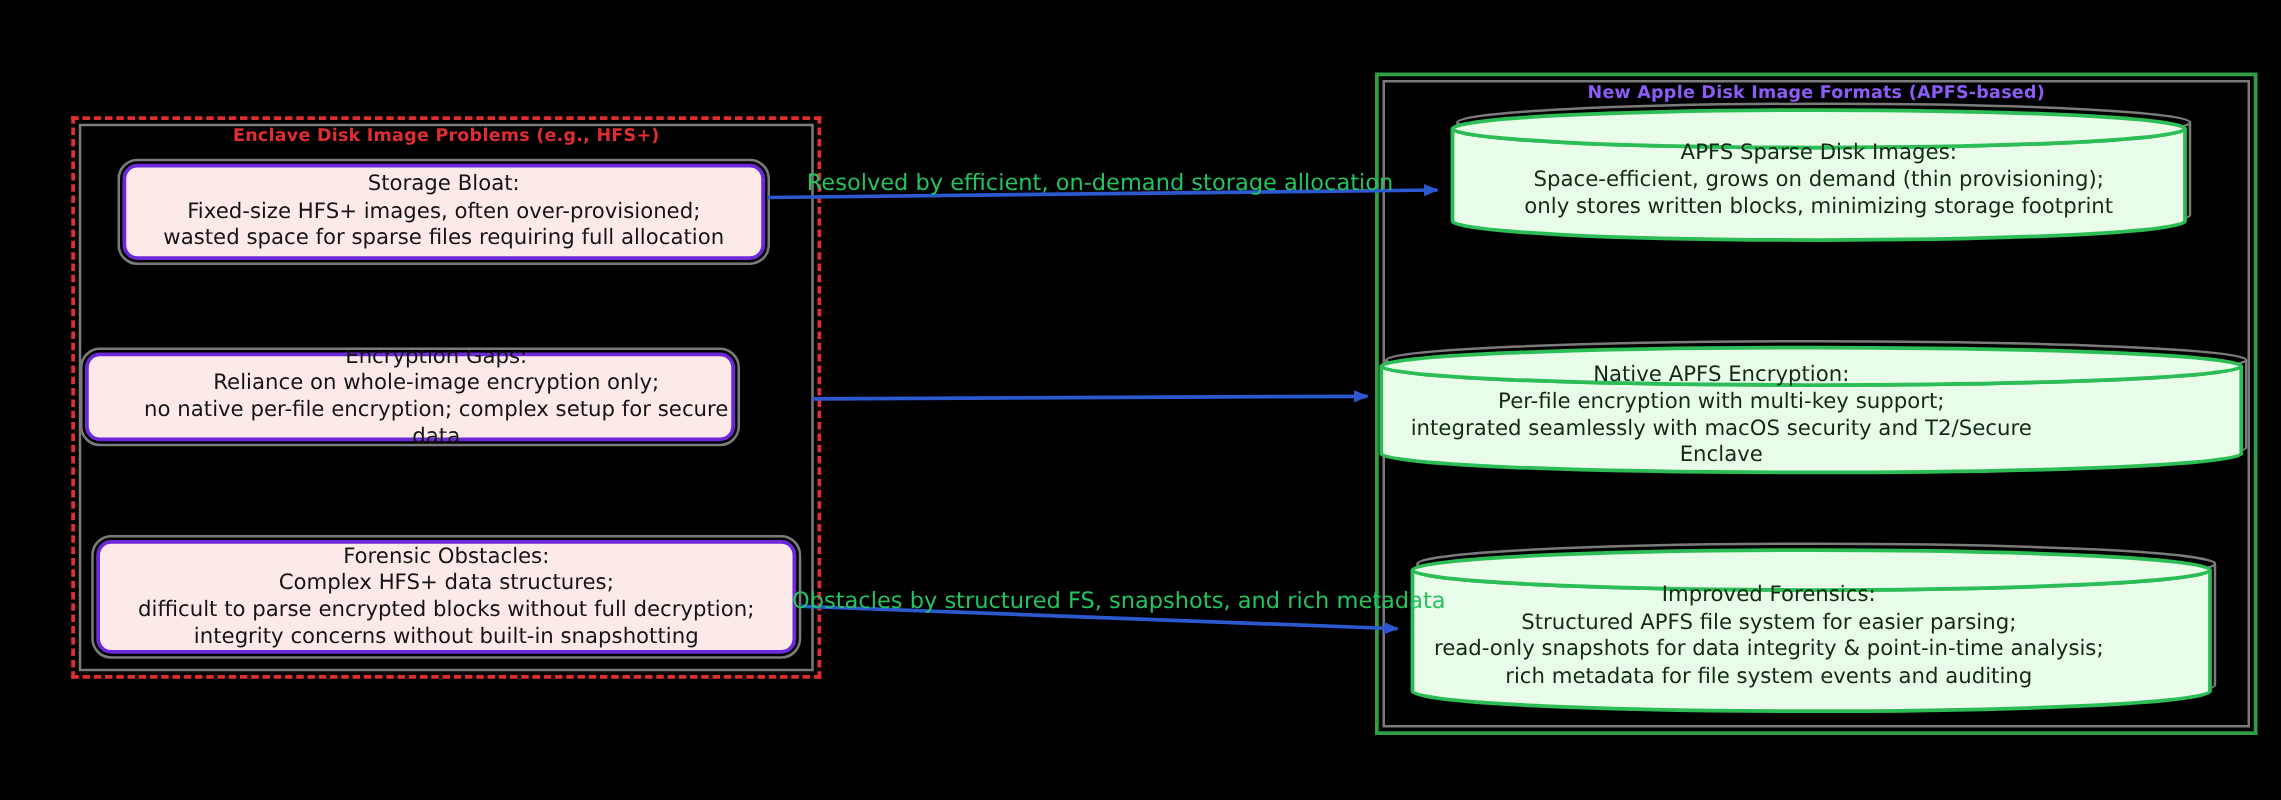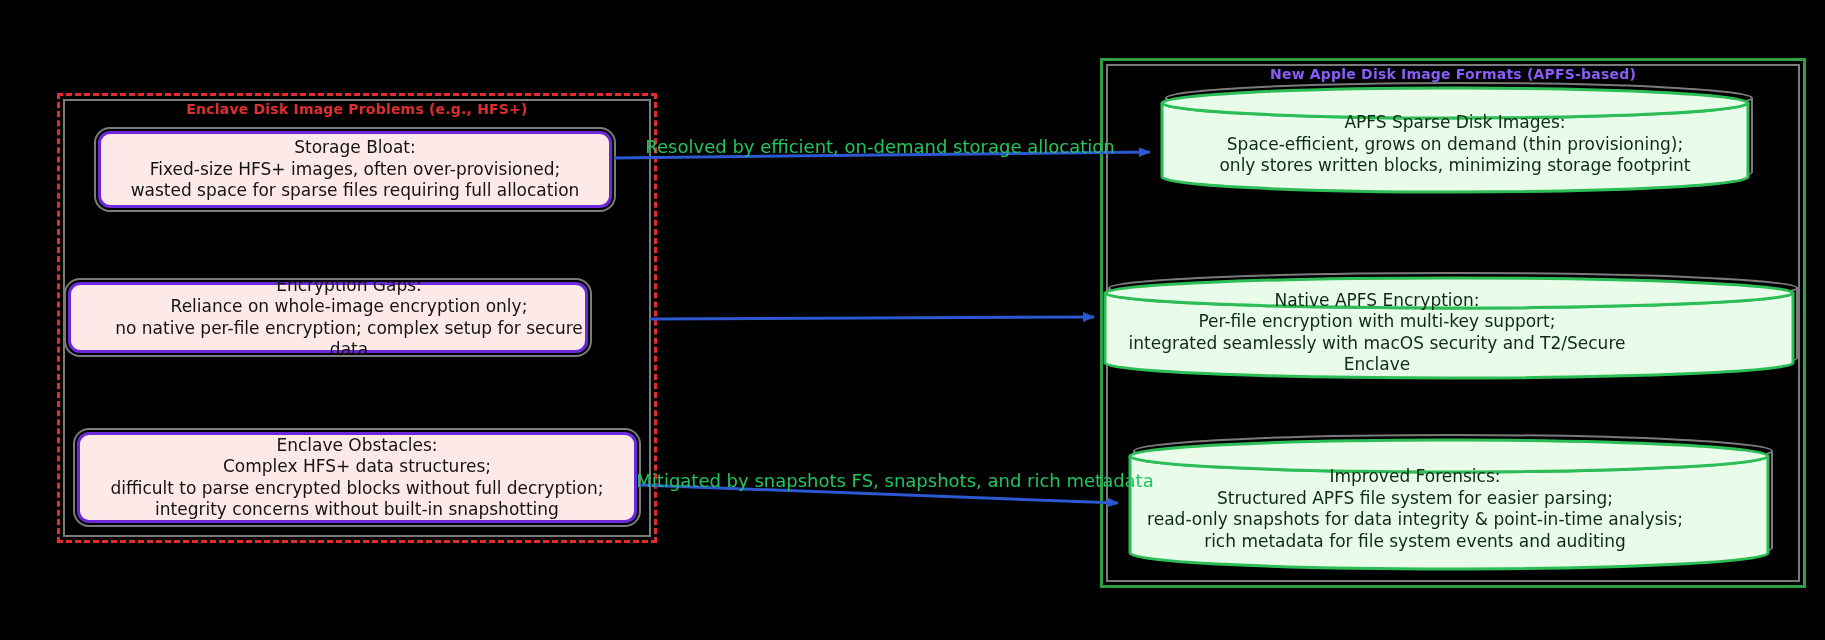--- a/index.html
+++ b/index.html
@@ -57,21 +57,21 @@
   <div class="cluster cluster-modern">
     <div class="cluster-title">New Apple Disk Image Formats (APFS-based)</div>
   </div>
 
   <div class="pbox pbox-1">Storage Bloat:
 Fixed-size HFS+ images, often over-provisioned;
 wasted space for sparse files requiring full allocation</div>
   <div class="pbox pbox-2">Encryption Gaps:
 Reliance on whole-image encryption only;
 no native per-file encryption; complex setup for secure data</div>
-  <div class="pbox pbox-3">Enclave Obstacles:
+  <div class="pbox pbox-3">Forensic Obstacles:
 Complex HFS+ data structures;
 difficult to parse encrypted blocks without full decryption;
 integrity concerns without built-in snapshotting</div>
 
   <div class="cyl cyl-1">
     <svg width="590" height="108" viewBox="0 0 590 108">
       <g transform="translate(4,-5)" stroke="#7b7b7b" stroke-width="2" fill="none">
         <path d="M 2 17 L 2 91 A 293 15 0 0 0 588 91 L 588 17 A 293 15 0 0 1 2 17 Z"></path>
         <ellipse cx="295" cy="17" rx="293" ry="15"></ellipse>
       </g>
@@ -117,15 +117,15 @@
       <marker id="ah" markerWidth="12" markerHeight="10" refX="11" refY="5" orient="auto" markerUnits="userSpaceOnUse">
         <path d="M0,0 L12,5 L0,10 Z" fill="#2c58d0"></path>
       </marker>
     </defs>
     <path d="M 614 158 L 1150 152" stroke="#2c58d0" stroke-width="3" fill="none" marker-end="url(#ah)"></path>
     <path d="M 650 319 L 1094 317" stroke="#2c58d0" stroke-width="3" fill="none" marker-end="url(#ah)"></path>
     <path d="M 640 485 C 820 491, 990 497, 1118 503" stroke="#2c58d0" stroke-width="3" fill="none" marker-end="url(#ah)"></path>
   </svg>
 
   <div class="edge-label el-1">Resolved by efficient, on-demand storage allocation</div>
-  <div class="edge-label el-3">Mitigated by snapshots FS, snapshots, and rich metadata</div>
+  <div class="edge-label el-3">Obstacles by structured FS, snapshots, and rich metadata</div>
 
 </div>
 
 </body></html>

